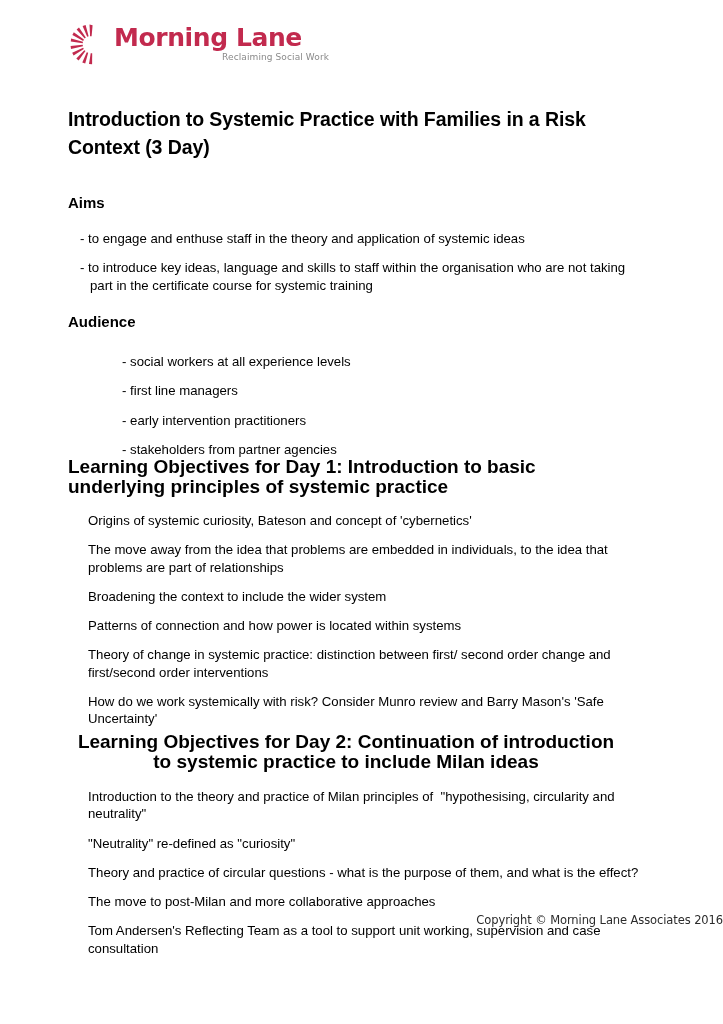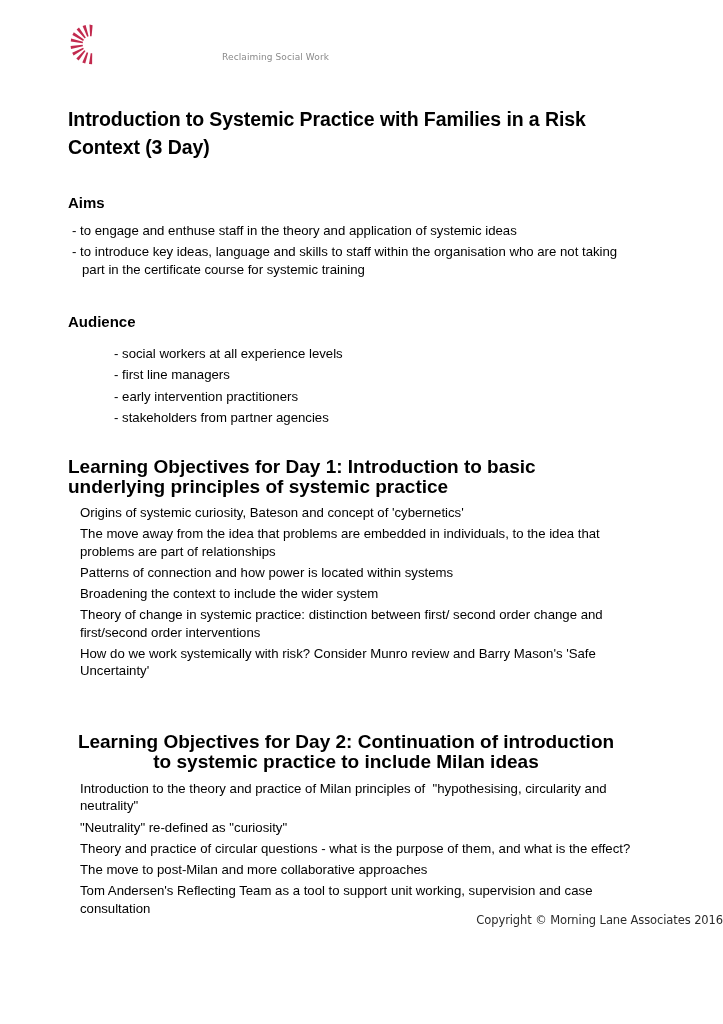--- a/index.html
+++ b/index.html
@@ -112,21 +112,21 @@
     font-size: 13.2px;
     line-height: 17.3px;
   }
 
   .aims-list   { left: 68px;  top: 218px; width: 575px; }
   .audience-list { left: 110px; top: 341px; width: 400px; }
   .day1-list   { left: 76px;  top: 500px; width: 580px; }
   .day2-list   { left: 76px;  top: 776px; width: 578px; }
 
   .line {
-    margin: 4px;
+    margin: 12px;
     padding: 0;
     white-space: pre-wrap;
   }
   .line.hang {
     padding-left: 10px;
     text-indent: -10px;
   }
 
   .footer {
     position: absolute;
@@ -157,20 +157,21 @@
           <polygon points="0.8,18.6 1.1,15.6 12.9,18.8 12.8,20.3"></polygon>
           <polygon points="1.0,25.9 0.6,22.9 12.7,21.8 12.9,23.3"></polygon>
           <polygon points="3.6,32.5 2.2,29.8 13.1,24.8 13.8,26.1"></polygon>
           <polygon points="8.6,37.6 6.3,35.6 14.3,27.2 15.5,28.1"></polygon>
           <polygon points="15.2,40.6 12.3,39.5 16.8,29.2 18.2,29.7"></polygon>
           <polygon points="22.1,41.2 19.0,41.1 20.7,30.2 22.2,30.3"></polygon>
         </g>
       </svg>
     </div>
     <div class="logo-wordmark">
+      <div class="logo-name">Morning Lane</div>
       <div class="logo-tagline">Reclaiming Social Work</div>
     </div>
   </div>
 
   <div class="doc">
 
     <h1 class="doc-title">Introduction to Systemic Practice with Families in a Risk Context (3 Day)</h1>
 
     <h2 class="section-heading heading-aims">Aims</h2>
     <div class="body-block aims-list">
@@ -183,22 +184,22 @@
       <p class="line">- social workers at all experience levels</p>
       <p class="line">- first line managers</p>
       <p class="line">- early intervention practitioners</p>
       <p class="line">- stakeholders from partner agencies</p>
     </div>
 
     <h2 class="objectives-heading heading-day1">Learning Objectives for Day 1: Introduction to basic underlying principles of systemic practice</h2>
     <div class="body-block day1-list">
       <p class="line">Origins of systemic curiosity, Bateson and concept of 'cybernetics'</p>
       <p class="line">The move away from the idea that problems are embedded in individuals, to the idea that problems are part of relationships</p>
+      <p class="line">Broadening the context to include the wider system</p>
       <p class="line">Patterns of connection and how power is located within systems</p>
-      <p class="line">Broadening the context to include the wider system</p>
       <p class="line">Theory of change in systemic practice: distinction between first/ second order change and first/second order interventions</p>
       <p class="line">How do we work systemically with risk? Consider Munro review and Barry Mason's 'Safe Uncertainty'</p>
     </div>
 
     <h2 class="objectives-heading heading-day2">Learning Objectives for Day 2: Continuation of introduction to systemic practice to include Milan ideas</h2>
     <div class="body-block day2-list">
       <p class="line">Introduction to the theory and practice of Milan principles of  "hypothesising, circularity and neutrality"</p>
       <p class="line">"Neutrality" re-defined as "curiosity"</p>
       <p class="line">Theory and practice of circular questions - what is the purpose of them, and what is the effect?</p>
       <p class="line">The move to post-Milan and more collaborative approaches</p>

